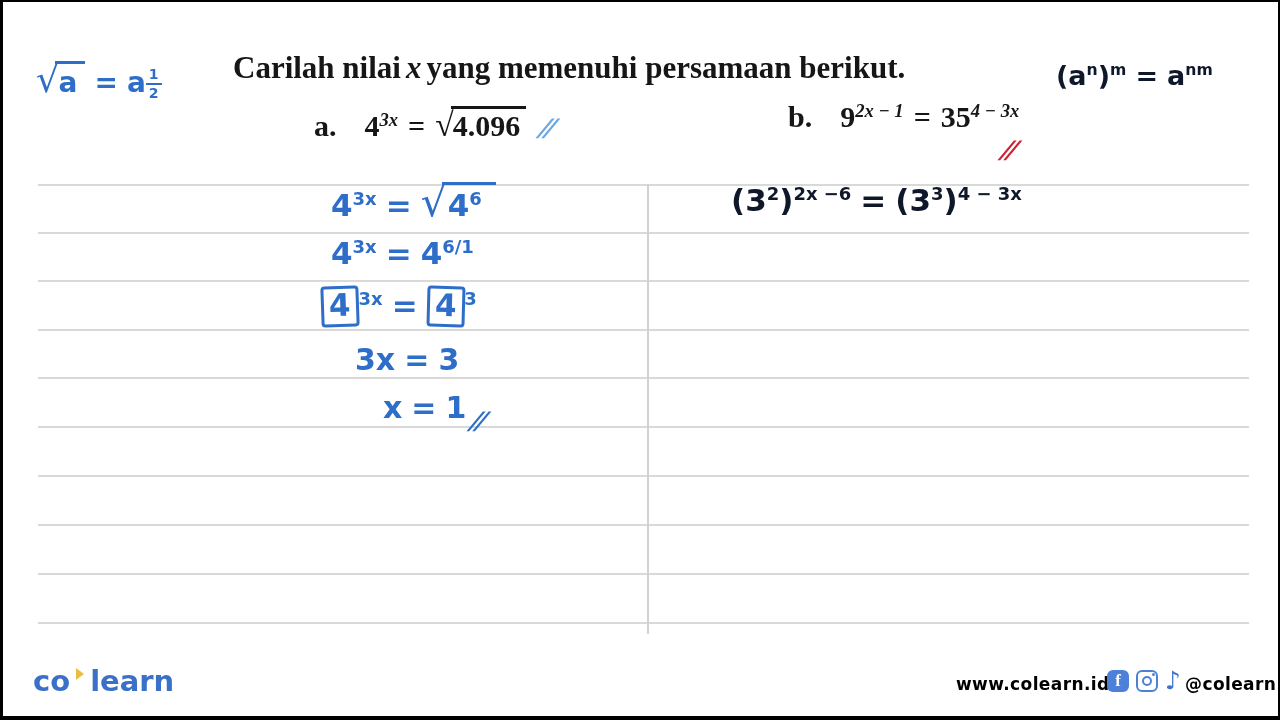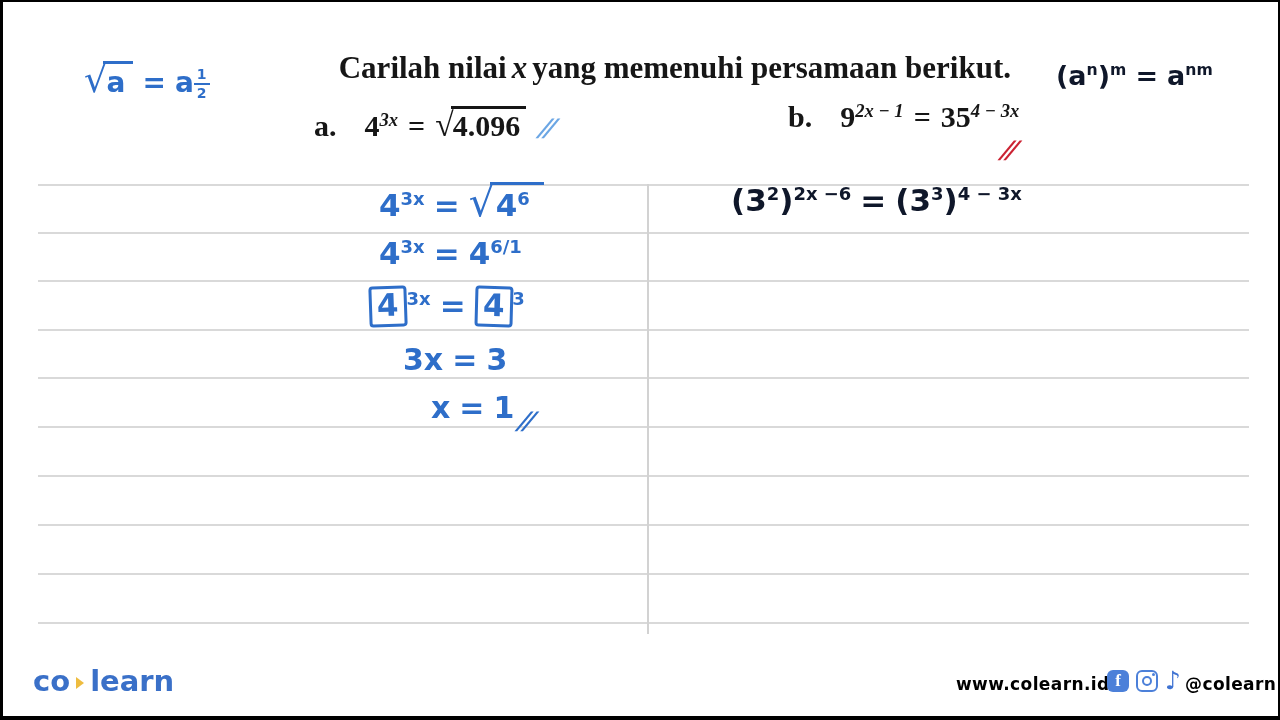--- a/index.html
+++ b/index.html
@@ -9,32 +9,32 @@
     border-width:2px 2px 4px 3px; box-sizing:border-box;
     overflow:hidden;
     font-family:"Liberation Serif", serif;
   }
   
   .hline{position:absolute; left:35px; width:1211px; height:2px; background:#d9d9d9;}
   .vline{position:absolute; left:644px; top:182px; width:2px; height:450px; background:#d2d2d2;}
 
   
   .print{color:#161616; font-weight:700;}
-  .title{position:absolute; left:218px; top:48px; width:790px; text-align:right; font-size:31px;}
+  .title{position:absolute; left:230px; top:48px; width:790px; text-align:left; font-size:31px;}
   .title .var{font-style:italic; padding:0 5px;}
   .eq{position:absolute; font-size:30px; white-space:nowrap;margin-left:32px;}
   .eq .lbl{margin-right:28px;}
   .eq .sup{font-size:0.62em; position:relative; top:-0.55em; font-style:italic; font-weight:700;}
   .eq .eqs{padding:0 10px;}
   .radsign-p{font-size:1.12em; margin-right:-3px; font-weight:400;}
   .radicand-p{display:inline-block; border-top:3px solid #161616; padding:0 6px 0 2px;}
 
   
   .hand{font-family:"DejaVu Sans", sans-serif; font-weight:600; white-space:nowrap; position:absolute;}
-  .blue{color:#2e6ec9;margin-left:48px;}
+  .blue{color:#2e6ec9;}
   .red{color:#0f172a;}
   .hand .sup{font-size:0.58em; position:relative; top:-0.62em; font-weight:700;}
   .hand .eqs{padding:0 9px;}
   .radsign{font-size:1.32em; margin-right:-5px; font-weight:400;}
   .radicand{display:inline-block; border-top:3px solid currentColor; padding:2px 14px 0 6px;}
   .frac{display:inline-flex; flex-direction:column; align-items:center; line-height:1;
         font-size:0.5em; position:relative; top:-0.95em; font-weight:700;}
   .frac .fnum{border-bottom:2px solid currentColor; padding:0 3px 2px;}
   .frac .fden{padding-top:1px;}
   .boxed{display:inline-block; border:3px solid currentColor; border-radius:4px;
@@ -42,21 +42,21 @@
   .tilt-l{transform:rotate(-2deg);}
   .tilt-r{transform:rotate(1.5deg);}
   .check{display:inline-block; font-style:italic; font-weight:800; letter-spacing:-3px;
          transform:skewX(-18deg); font-family:"DejaVu Sans", sans-serif;}
   .check-a{position:absolute; left:538px; top:112px; font-size:24px; color:#6ba6e4;}
   .check-b{position:absolute; left:1000px; top:134px; font-size:24px; color:#cb2232;}
   .check-inline{font-size:0.8em; position:relative; top:0.45em; left:6px;}
 
   
   .logo{position:absolute; left:30px; top:662px; font-family:"DejaVu Sans", sans-serif;
-        font-weight:800; font-size:29px; color:#3a70c8; display:flex; align-items:center;}
+        font-weight:800; font-size:29px; color:#3a70c8; display:flex; align-items:flex-start;}
   .logo .sep{width:0; height:0; border-left:8px solid #eebc3f; border-top:6px solid transparent;
              border-bottom:6px solid transparent; margin:4px 6px 0 6px;}
   .site{position:absolute; top:672px; font-family:"DejaVu Sans", sans-serif; font-weight:600;
         font-size:17px; color:#000000; letter-spacing:0.4px;}
   .site.www{left:953px;}
   .site.handle{left:1182px;}
   .socials{position:absolute; left:1104px; top:668px; display:flex; gap:7px; align-items:center;}
   .fb{width:22px; height:22px; border-radius:6px; background:#4c80d9; color:#fff;
       font-family:"Liberation Serif", serif; font-weight:700; font-size:17px;
       display:flex; align-items:center; justify-content:center;}

